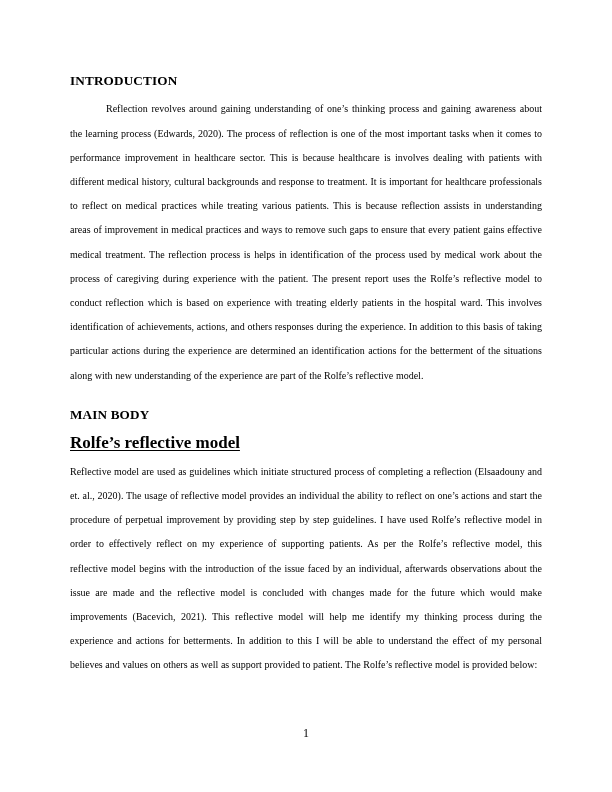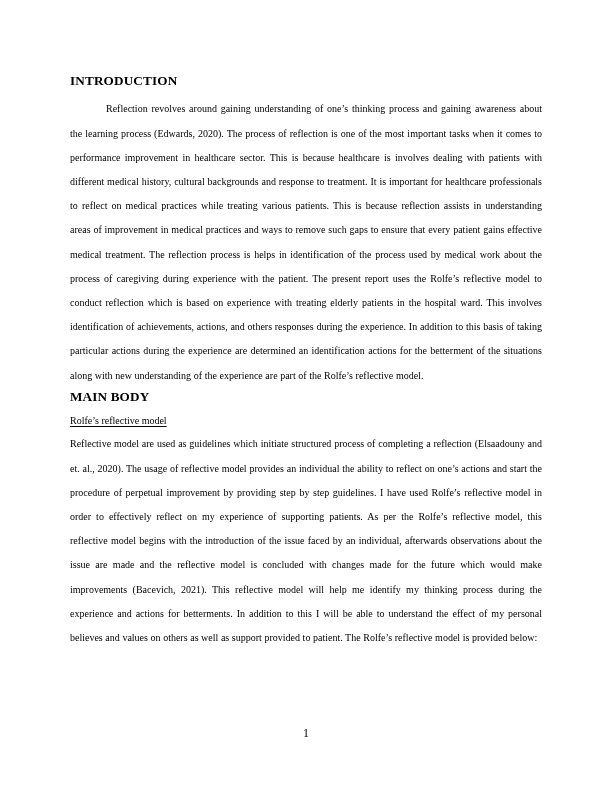--- a/index.html
+++ b/index.html
@@ -32,25 +32,26 @@
   }
   h1.doc-heading {
     font-size: 13.2px;
     font-weight: bold;
     margin: 0 0 8px 0;
     padding: 0;
     line-height: 1.32;
     letter-spacing: 0.15px;
   }
   h1.doc-heading.second {
+    margin-top: 18px;
     margin-bottom: 9px;
   }
   h2.sub-heading {
-    font-size: 10px;
-    font-weight: normal;
+    font-size: 17px;
+    font-weight: bold;
     margin: 0 0 5px 0;
     padding: 0;
     line-height: 1.32;
   }
   h2.sub-heading .u {
     text-decoration: underline;
     text-underline-offset: 2px;
   }
   p.body-par {
     font-size: 10px;

